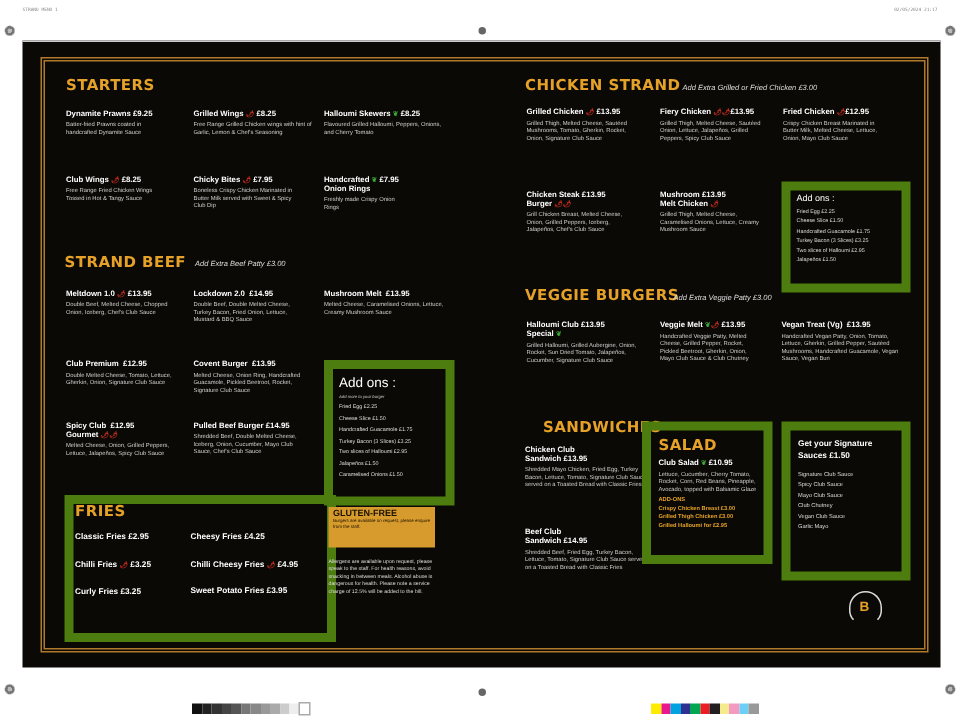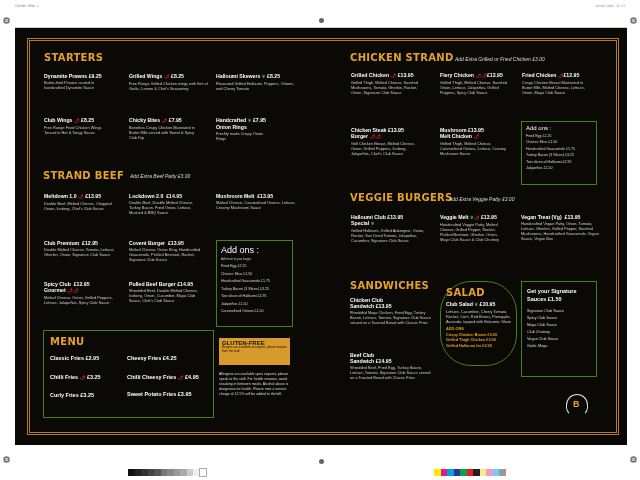--- a/index.html
+++ b/index.html
@@ -12,21 +12,21 @@
   .sheet{position:absolute;left:15px;top:27px;width:612px;height:417px;background:#0b0906;border-top:1px solid #ccc;}
   .frame-outer{position:absolute;left:27px;top:38px;width:590px;height:395px;border:1px solid #b07a2a;}
   .frame-inner{position:absolute;left:29px;top:40px;width:586px;height:391px;border:1px solid #b07a2a;}
   .sec-title{position:absolute;font-family:"DejaVu Sans",sans-serif;font-weight:bold;font-size:10px;color:#e6a228;letter-spacing:0.3px;}
   .sec-note{position:absolute;font-style:italic;font-size:5px;color:#ddd;}
   .item{position:absolute;}
   .item .name{font-weight:bold;font-size:5.2px;color:#fff;line-height:6px;}
   .item .desc{font-size:3.9px;color:#cfcfcf;line-height:5px;margin-top:1px;}
   .chili{color:#d8301e;font-size:4.5px;}
   .leaf{color:#3aa93a;font-size:4.5px;}
-  .box{position:absolute;border:1px solid #4d7c0f;}
+  .box{position:absolute;border:6px solid #4d7c0f;}
   .addons-title{font-size:9px;color:#fff;font-weight:normal;margin:4px 0 2px 4px;}
   .addons-sub{font-size:2.8px;font-style:italic;color:#ccc;margin:0 0 3px 4px;}
   .addons-item{font-size:3.6px;color:#ddd;margin:0 0 3.5px 4px;}
   .gf{position:absolute;left:219px;top:338px;width:71px;height:27px;background:#d79a2c;}
   .gf .t{font-weight:bold;font-size:6px;color:#1a1200;margin:2px 0 0 3px;}
   .gf .d{font-size:3px;color:#1a1200;margin:0 3px 0 3px;line-height:3.5px;}
   .allergen{position:absolute;left:219px;top:372px;width:72px;font-size:3.5px;color:#ddd;line-height:5px;}
   .fries-item{position:absolute;font-weight:bold;font-size:5.5px;color:#fff;}
   .salad-addon{font-size:3.8px;font-weight:bold;color:#e6a228;line-height:5.5px;}
   .sauce-item{font-size:3.8px;color:#ddd;margin-bottom:3px;}
@@ -118,21 +118,21 @@
   <div class="addons-item">Fried Egg £2.25</div>
   <div class="addons-item">Cheese Slice £1.50</div>
   <div class="addons-item">Handcrafted Guacamole £1.75</div>
   <div class="addons-item">Turkey Bacon (3 Slices) £3.25</div>
   <div class="addons-item">Two slices of Halloumi £2.95</div>
   <div class="addons-item">Jalapeños £1.50</div>
   <div class="addons-item">Caramelised Onions £1.50</div>
 </div>
 
 <div class="box" style="left:43px;top:330px;width:169px;height:86px;"></div>
-<div class="sec-title" style="left:50px;top:336px;">MENU</div>
+<div class="sec-title" style="left:50px;top:336px;">FRIES</div>
 <div class="fries-item" style="left:50px;top:355px;">Classic Fries £2.95</div>
 <div class="fries-item" style="left:127px;top:355px;">Cheesy Fries £4.25</div>
 <div class="fries-item" style="left:50px;top:374px;"><span>Chilli Fries</span> <span class="chili">🌶︎</span> <span>£3.25</span></div>
 <div class="fries-item" style="left:127px;top:374px;"><span>Chilli Cheesy Fries</span> <span class="chili">🌶︎</span> <span>£4.95</span></div>
 <div class="fries-item" style="left:50px;top:392px;">Curly Fries £3.25</div>
 <div class="fries-item" style="left:127px;top:391px;">Sweet Potato Fries £3.95</div>
 
 <div class="gf">
   <div class="t">GLUTEN-FREE</div>
   <div class="d">Burgers are available on request, please enquire from the staff.</div>
@@ -182,31 +182,31 @@
 </div>
 <div class="item" style="left:440px;top:214px;width:75px;">
   <div class="name"><span>Veggie Melt</span> <span class="leaf">❦</span><span class="chili">🌶︎</span> <span>£13.95</span></div>
   <div class="desc" style="width:62px;">Handcrafted Veggie Patty, Melted Cheese, Grilled Pepper, Rocket, Pickled Beetroot, Gherkin, Onion, Mayo Club Sauce &amp; Club Chutney</div>
 </div>
 <div class="item" style="left:521px;top:214px;width:85px;">
   <div class="name"><span>Vegan Treat (Vg)</span>&nbsp;&nbsp;<span>£13.95</span></div>
   <div class="desc" style="width:78px;">Handcrafted Vegan Patty, Onion, Tomato, Lettuce, Gherkin, Grilled Pepper, Sautéed Mushrooms, Handcrafted Guacamole, Vegan Sauce, Vegan Bun</div>
 </div>
 
-<div class="sec-title" style="left:350px;top:280px;">SANDWICHES</div>
+<div class="sec-title" style="left:362px;top:280px;">SANDWICHES</div>
 <div class="item" style="left:350px;top:297px;width:82px;">
   <div class="name"><span>Chicken Club</span><br><span>Sandwich £13.95</span></div>
   <div class="desc">Shredded Mayo Chicken, Fried Egg, Turkey Bacon, Lettuce, Tomato, Signature Club Sauce served on a Toasted Bread with Classic Fries</div>
 </div>
 <div class="item" style="left:350px;top:352px;width:85px;">
   <div class="name"><span>Beef Club</span><br><span>Sandwich £14.95</span></div>
   <div class="desc">Shredded Beef, Fried Egg, Turkey Bacon, Lettuce, Tomato, Signature Club Sauce served on a Toasted Bread with Classic Fries</div>
 </div>
 
-<div class="box" style="left:440px;top:281px;width:75px;height:83px;padding:0;border-radius:31px;">
+<div class="box" style="left:428px;top:281px;width:75px;height:83px;padding:0;">
   <div class="sec-title" style="position:static;margin:5px 0 0 5px;">SALAD</div>
   <div style="margin:3px 0 0 5px;">
     <div class="item" style="position:static;">
       <div class="name"><span>Club Salad</span> <span class="leaf">❦</span> <span>£10.95</span></div>
       <div class="desc" style="width:66px;">Lettuce, Cucumber, Cherry Tomato, Rocket, Corn, Red Beans, Pineapple, Avocado, topped with  Balsamic Glaze</div>
     </div>
     <div class="salad-addon" style="margin-top:3px;">ADD-ONS</div>
     <div class="salad-addon">Crispy Chicken Breast £3.00</div>
     <div class="salad-addon">Grilled Thigh Chicken £3.00</div>
     <div class="salad-addon">Grilled Halloumi for £2.95</div>

